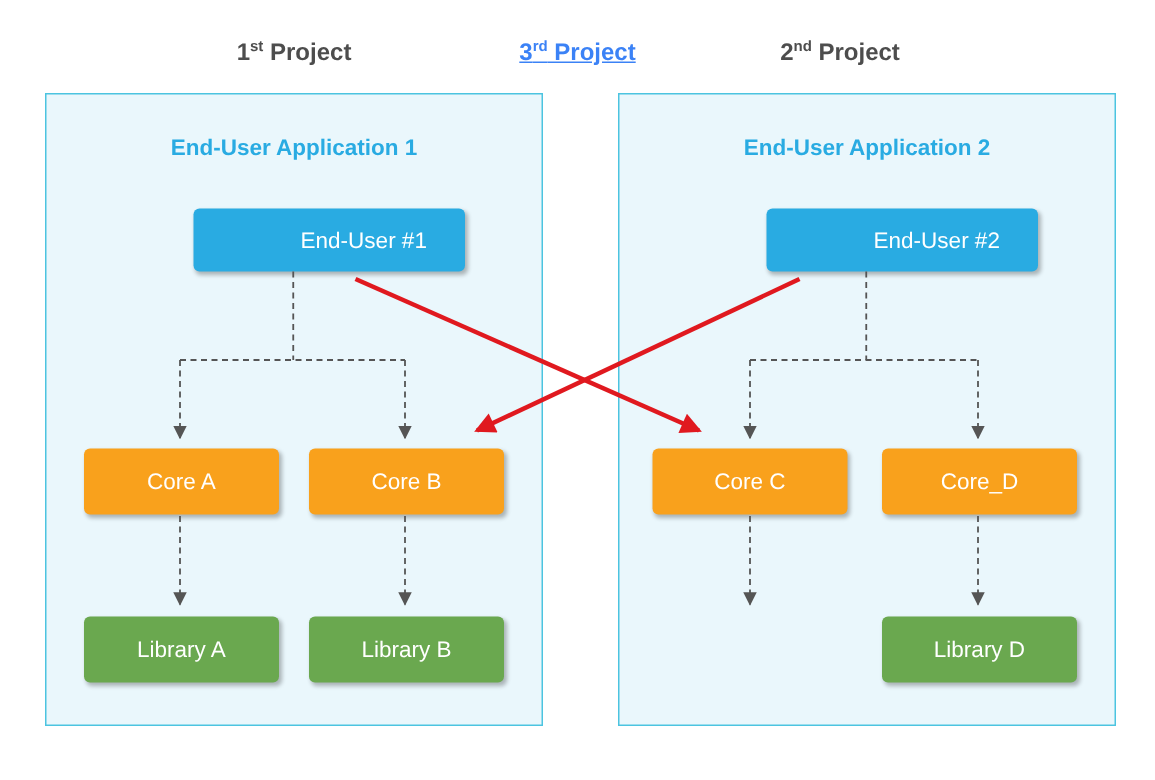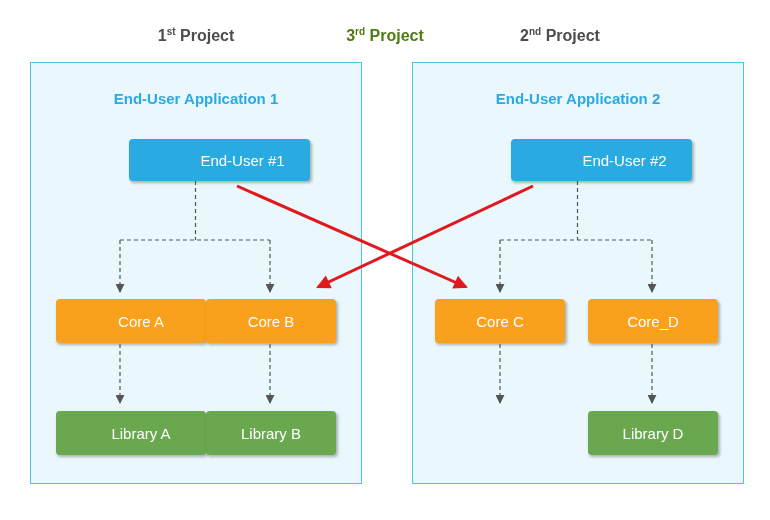--- a/index.html
+++ b/index.html
@@ -9,21 +9,21 @@
     font-family: "Liberation Sans", sans-serif;
   }
   .canvas { position: relative; width: 770px; height: 520px; overflow: hidden; background: #ffffff; }
 
   
   .proj-label {
     position: absolute; top: 27px; transform: translateX(-50%);
     font-size: 16px; font-weight: 600; color: #4d4d4d; white-space: nowrap;
   }
   .proj-label sup { font-size: 10px; line-height: 0; }
-  .proj-label.red { color: #4d7c0f; }
+  .proj-label.red { color: #3b82f6; text-decoration: underline; }
   .proj-1 { left: 196px; }
   .proj-3 { left: 385px; }
   .proj-2 { left: 560px; text-align: right; }
 
   
   .container {
     position: absolute; top: 62px; width: 330px; height: 420px;
     background: #eaf7fc; border: 1px solid #4cc4e0;
   }
   .container.left  { left: 30px; }
@@ -36,21 +36,21 @@
 
   
   .node {
     position: absolute; display: flex; align-items: center; justify-content: center;
     color: #ffffff; font-size: 15px; border-radius: 4px;
     box-shadow: 1.5px 2px 3px rgba(0,0,0,0.28);
   }
   .node.blue   { width: 135px; height: 42px; top: 76px;  left: 98px; background: #29abe2; padding-left: 46px; }
   .node.orange { width: 130px; height: 44px; top: 236px; background: #f9a11c; }
   .node.green  { width: 130px; height: 44px; top: 348px; background: #6aa84f; }
-  .left  .col1 { left: 25px; padding-left: 20px; }  .left  .col2 { left: 175px; }
+  .left  .col1 { left: 25px; }  .left  .col2 { left: 175px; }
   .right .col1 { left: 22px; }  .right .col2 { left: 175px; }
 
   svg.overlay { position: absolute; left: 0; top: 0; z-index: 5; pointer-events: none; }
 </style>
 </head>
 <body>
 
 <div class="canvas">
 
   <div class="proj-label proj-1">

